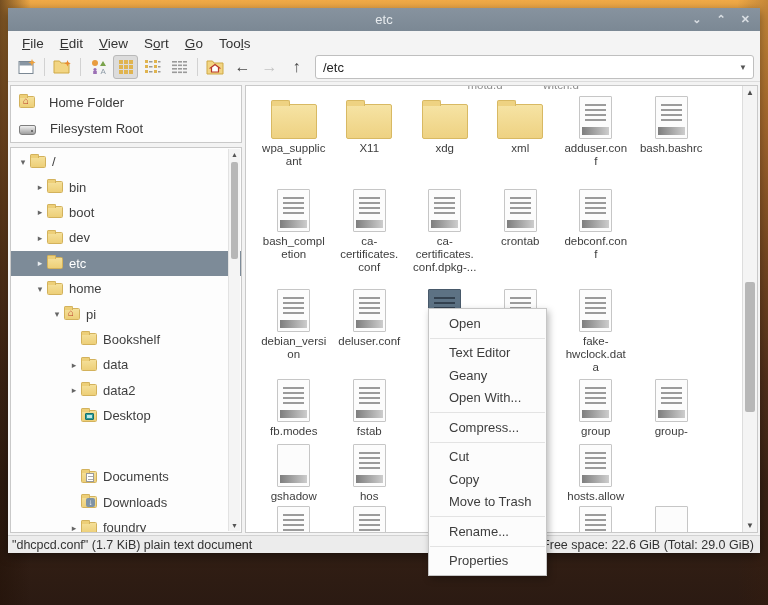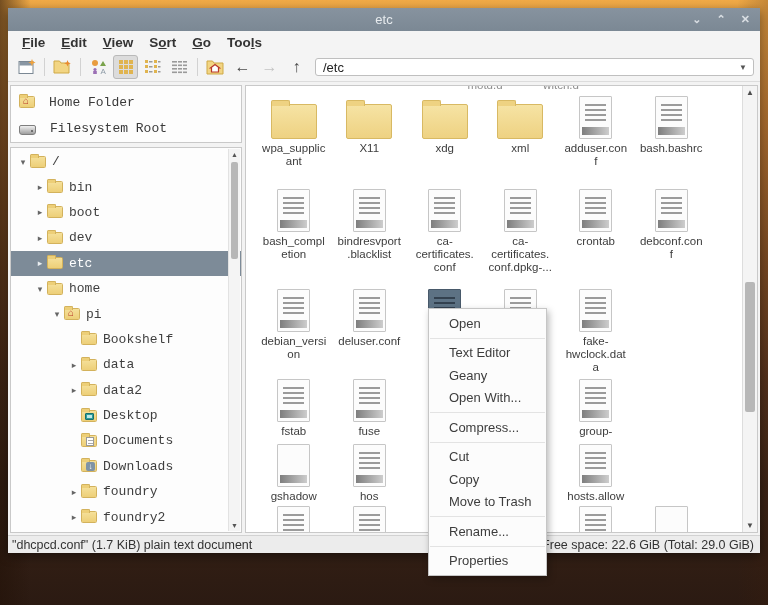--- a/index.html
+++ b/index.html
@@ -14,49 +14,49 @@
   
   #win { position:absolute; left:8px; top:8px; width:752px; height:545px;
     background:#f3f3f3; box-shadow:0 3px 10px rgba(0,0,0,.45); display:flex; flex-direction:column; }
 
   #titlebar { height:23px; background:linear-gradient(#87939f,#7b8894); display:flex; align-items:center; position:relative; flex:none; }
   #title { position:absolute; left:0; right:0; text-align:center; color:#e7ebee; font-size:13px; }
   .win-controls { position:absolute; right:10px; top:0; height:23px; display:flex; align-items:center; gap:15px; }
   .win-btn { color:#d9dee3; font-size:11px; line-height:1; cursor:default; font-weight:bold; }
 
   
-  #menubar { height:22px; background:#f4f4f4; display:flex; align-items:center; padding-left:6px; flex:none;font-weight:bold; }
+  #menubar { height:22px; background:#f4f4f4; display:flex; align-items:flex-end; padding-left:6px; flex:none; }
   .menu-item { font-size:13.5px; color:#333; padding:2px 8px; }
   .menu-item u { text-decoration:underline; }
 
   
   #toolbar { height:29px; background:#f4f4f4; border-bottom:1px solid #dcdcdc; display:flex; align-items:center; padding:0 6px; gap:2px; flex:none; }
   .tb-btn { width:25px; height:24px; display:flex; align-items:center; justify-content:center; border:1px solid transparent; border-radius:3px; flex:none; }
   .tb-btn.active { background:#dcdcdc; border-color:#b9b9b9; }
   .tb-sep { width:1px; height:18px; background:#d2d2d2; margin:0 3px; flex:none; }
   .nav { font-size:16px; color:#4a4a4a; }
   .nav.disabled { color:#c3c3c3; }
-  #pathbar { flex:1; height:18px; margin-left:4px; background:#fff; border:1px solid #bfbfbf; border-radius:3px;
+  #pathbar { flex:1; height:24px; margin-left:4px; background:#fff; border:1px solid #bfbfbf; border-radius:3px;
     display:flex; align-items:center; padding:0 4px 0 7px; font-size:13px; color:#222; }
   #pathbar .path-text { flex:1; }
   #pathbar .combo-arrow { font-size:8px; color:#555; padding:0 2px; }
 
   
   #content { flex:1; display:flex; padding:3px 2px 2px 2px; gap:3px; min-height:0; }
   #sidebar { width:232px; display:flex; flex-direction:column; gap:4px; flex:none; min-height:0; }
   .panel { background:#fdfdfd; border:1px solid #c9c9c9; }
   #places { height:58px; padding-top:3px; flex:none; }
   .place-row { height:26px; display:flex; align-items:center; padding-left:8px; gap:8px; font-size:13px; color:#3a3a3a; }
   #treebox { flex:1; position:relative; overflow:hidden; }
   #tree { position:absolute; inset:1px 13px 1px 0; }
   .tree-row { height:25.4px; display:flex; align-items:center; font-size:13px; color:#3f3f3f; }
   .tree-row.selected { background:#7d8b98; color:#fff; margin-right:-13px; padding-right:13px; }
   .expander { width:14px; text-align:center; font-size:9px; color:#666; flex:none; }
   .tree-row.selected .expander { color:#e9edf0; }
-  .tree-label { margin-left:6px; white-space:nowrap;font-family:Liberation Mono, monospace; }
+  .tree-label { margin-left:6px; white-space:nowrap; }
 
   
   .mini-folder { position:relative; width:16px; height:12px; background:linear-gradient(#f5e09a,#edcf78); border:1px solid #d3b25c; border-radius:1.5px; flex:none; }
   .mini-folder::before { content:""; position:absolute; left:-1px; top:-3px; width:7px; height:3px; background:#edcf78; border:1px solid #d3b25c; border-bottom:none; border-radius:1.5px 1.5px 0 0; }
   .emblem { position:absolute; font-size:10px; line-height:1; }
   .emblem-home { left:3px; top:-1px; color:#b8372c; font-weight:bold; }
   .emblem-desktop { left:3px; top:2px; width:9px; height:7px; background:#2f9e9c; border:1px solid #16706e; border-radius:1px; }
   .emblem-desktop::after { content:""; position:absolute; inset:1px; background:#bfe8e6; }
   .emblem-documents { left:4px; top:1px; width:8px; height:9px; background:#fff; border:1px solid #9a9a9a;
     background-image:repeating-linear-gradient(#aaa 0 1px, transparent 1px 3px); background-size:6px 7px; background-position:1px 2px; background-repeat:no-repeat; }
@@ -304,21 +304,21 @@
                 <span class="mini-folder"></span>
                 <span class="tree-label">data2</span>
               </div>
               <div class="tree-row" style="padding-left: 56px;">
                 <span class="expander"></span>
                 <span class="mini-folder">
                   <span class="emblem emblem-desktop"></span>
                 </span>
                 <span class="tree-label">Desktop</span>
               </div>
-              <div class="tree-row" style="padding-left: 56px;">
+              <div class="tree-row" style="padding-left: 56px; margin-top: 36px;">
                 <span class="expander"></span>
                 <span class="mini-folder">
                   <span class="emblem emblem-documents"></span>
                 </span>
                 <span class="tree-label">Documents</span>
               </div>
               <div class="tree-row" style="padding-left: 56px;">
                 <span class="expander"></span>
                 <span class="mini-folder">
                   <span class="emblem emblem-downloads">↓</span>
@@ -393,27 +393,20 @@
                 <div class="gicon-wrap">
                   <div class="gfile"></div>
                 </div>
                 <div class="glabel">bash_compl
 etion</div>
               </div>
               <div class="gcell">
                 <div class="gicon-wrap">
                   <div class="gfile"></div>
                 </div>
-                <div class="glabel">bindresvport
-.blacklist</div>
-              </div>
-              <div class="gcell">
-                <div class="gicon-wrap">
-                  <div class="gfile"></div>
-                </div>
                 <div class="glabel">ca-
 certificates.
 conf</div>
               </div>
               <div class="gcell">
                 <div class="gicon-wrap">
                   <div class="gfile"></div>
                 </div>
                 <div class="glabel">ca-
 certificates.
@@ -461,20 +454,26 @@
               <div class="gcell">
                 <div class="gicon-wrap">
                   <div class="gfile"></div>
                 </div>
                 <div class="glabel">fake-
 hwclock.dat
 a</div>
               </div>
             </div>
             <div class="grow" style="height: 65px;">
+              <div class="gcell">
+                <div class="gicon-wrap">
+                  <div class="gfile"></div>
+                </div>
+                <div class="glabel">fb.modes</div>
+              </div>
               <div class="gcell">
                 <div class="gicon-wrap">
                   <div class="gfile"></div>
                 </div>
                 <div class="glabel">fstab</div>
               </div>
               <div class="gcell">
                 <div class="gicon-wrap">
                   <div class="gfile"></div>
                 </div>

